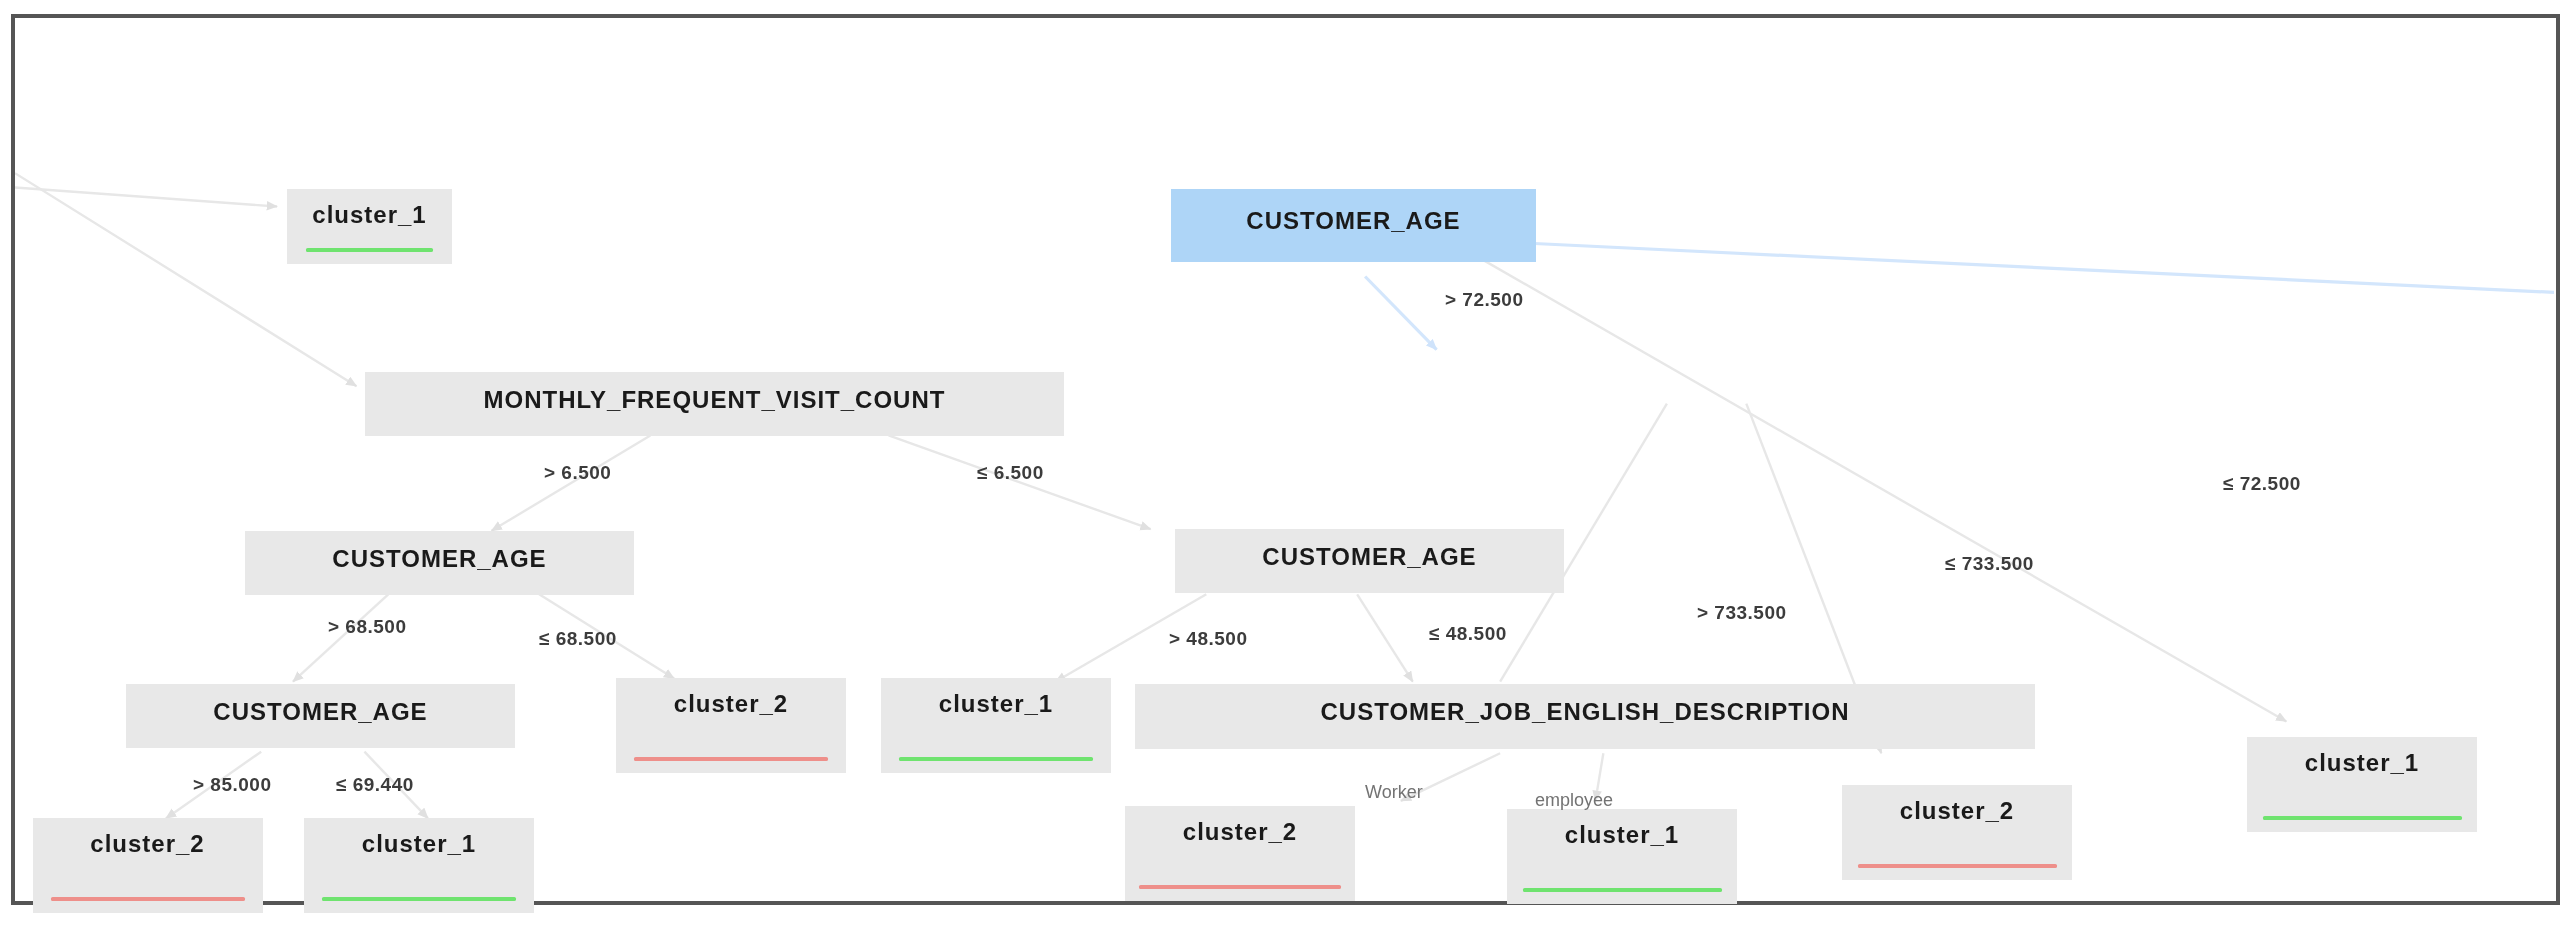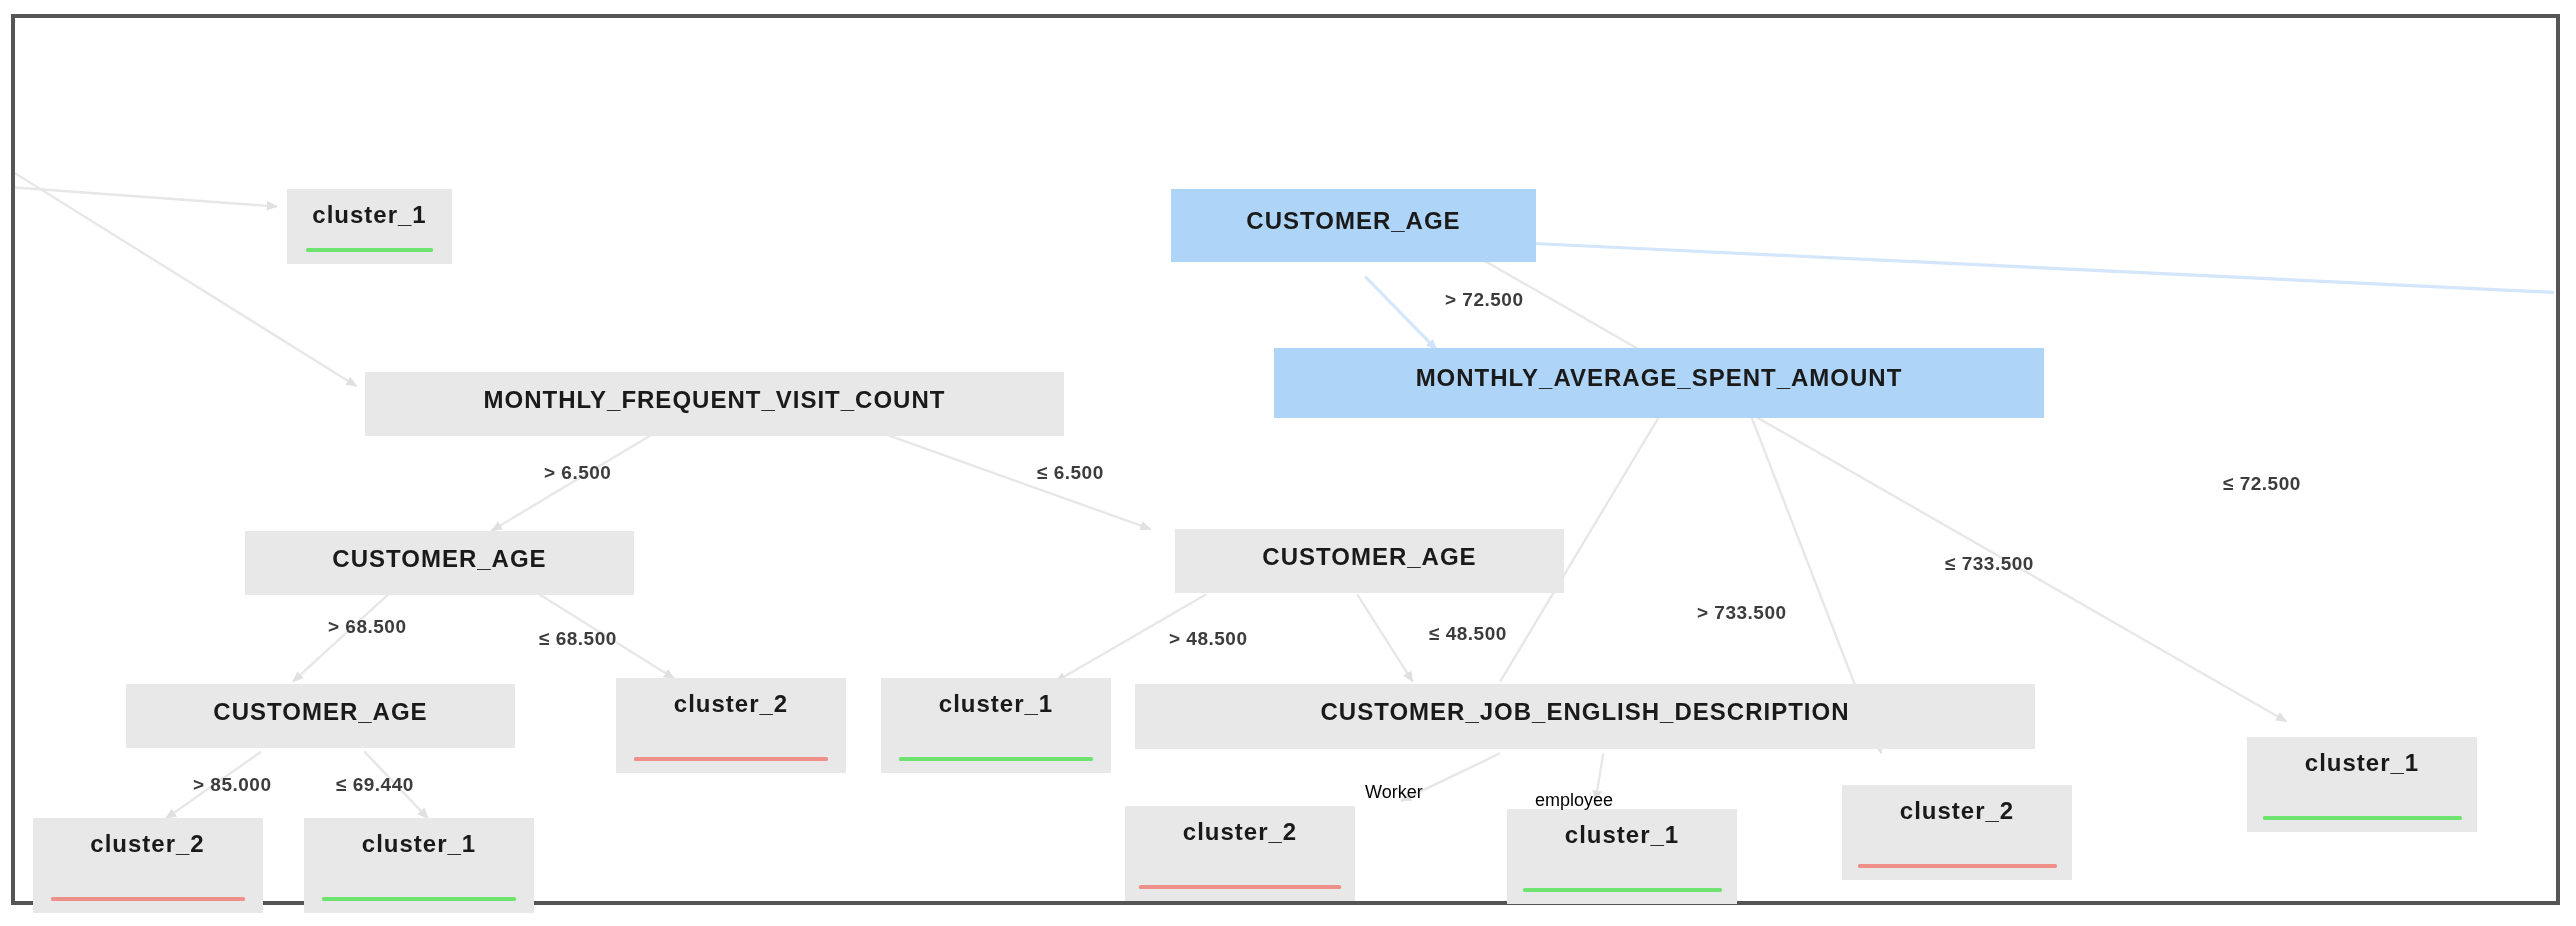--- a/index.html
+++ b/index.html
@@ -16,21 +16,21 @@
   .node .cap{font-weight:bold;color:#1a1a1a;letter-spacing:1px;white-space:nowrap;}
   .node.split .cap{font-size:24px;padding-top:13.5px;}
   .node.leaf .cap{font-size:24px;padding-top:12px;}
   .node.leaf{justify-content:space-between;}
   .bar{height:4px;border-radius:1.6px;margin-bottom:12.7px;}
   .bar.g{background:#6fe36f;}
   .bar.r{background:#ee8f8a;}
 
   .elabel{position:absolute;font-size:19px;font-weight:bold;color:#3c3c3c;
           white-space:nowrap;letter-spacing:0.5px;}
-  .elabel.plain{font-weight:normal;color:#000000;font-size:18px;letter-spacing:0;}
+  .elabel.plain{font-weight:normal;color:#737373;font-size:18px;letter-spacing:0;}
 </style>
 </head>
 <body>
 
 <div id="stage">
   <div id="frame">
     <div id="canvas">
 
       <svg id="edges" viewBox="0 0 3197 1110" preserveAspectRatio="none">
         <defs>
@@ -133,38 +133,35 @@
 
       <div class="node leaf" style="left:1492px;top:755px;width:230px;height:95px;">
         <div class="cap">cluster_1</div>
         <div class="bar g" style="width:199px;"></div>
       </div>
 
       <div class="node split hl" style="left:1156px;top:135px;width:365px;height:73px;">
         <div class="cap" style="padding-top:17.5px;">CUSTOMER_AGE</div>
       </div>
 
-      <div class="node split hl" style="left:1259px;top:294px;width:770px;height:70px;">
-        <div class="cap" style="padding-top:16px;">MONTHLY_AVERAGE_SPENT_AMOUNT</div>
-      </div>
 
       <div class="node leaf" style="left:1827px;top:731px;width:230px;height:95px;">
         <div class="cap">cluster_2</div>
         <div class="bar r" style="width:199px;"></div>
       </div>
 
       <div class="node leaf" style="left:2232px;top:683px;width:230px;height:95px;">
         <div class="cap">cluster_1</div>
         <div class="bar g" style="width:199px;"></div>
       </div>
 
       <div class="elabel" style="left:1430px;top:235px;">&gt; 72.500</div>
       <div class="elabel" style="left:2208px;top:419px;">≤ 72.500</div>
       <div class="elabel" style="left:529px;top:408px;">&gt; 6.500</div>
-      <div class="elabel" style="left:1022px;top:408px;">≤ 6.500</div>
+      <div class="elabel" style="left:962px;top:408px;">≤ 6.500</div>
       <div class="elabel" style="left:313px;top:562px;">&gt; 68.500</div>
       <div class="elabel" style="left:524px;top:574px;">≤ 68.500</div>
       <div class="elabel" style="left:178px;top:720px;">&gt; 85.000</div>
       <div class="elabel" style="left:321px;top:720px;">≤ 69.440</div>
       <div class="elabel" style="left:1154px;top:574px;">&gt; 48.500</div>
       <div class="elabel" style="left:1414px;top:569px;">≤ 48.500</div>
       <div class="elabel plain" style="left:1350px;top:728px;">Worker</div>
       <div class="elabel plain" style="left:1520px;top:736px;">employee</div>
       <div class="elabel" style="left:1682px;top:548px;">&gt; 733.500</div>
       <div class="elabel" style="left:1930px;top:499px;">≤ 733.500</div>

